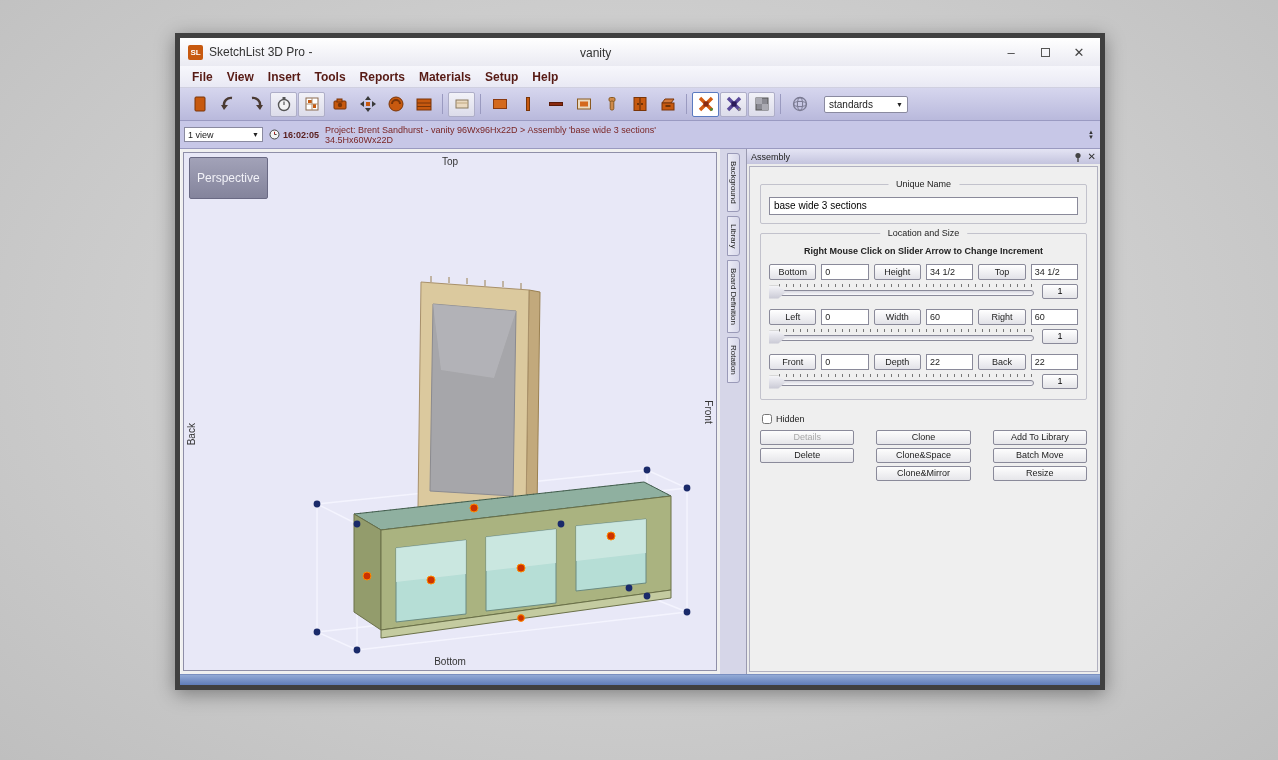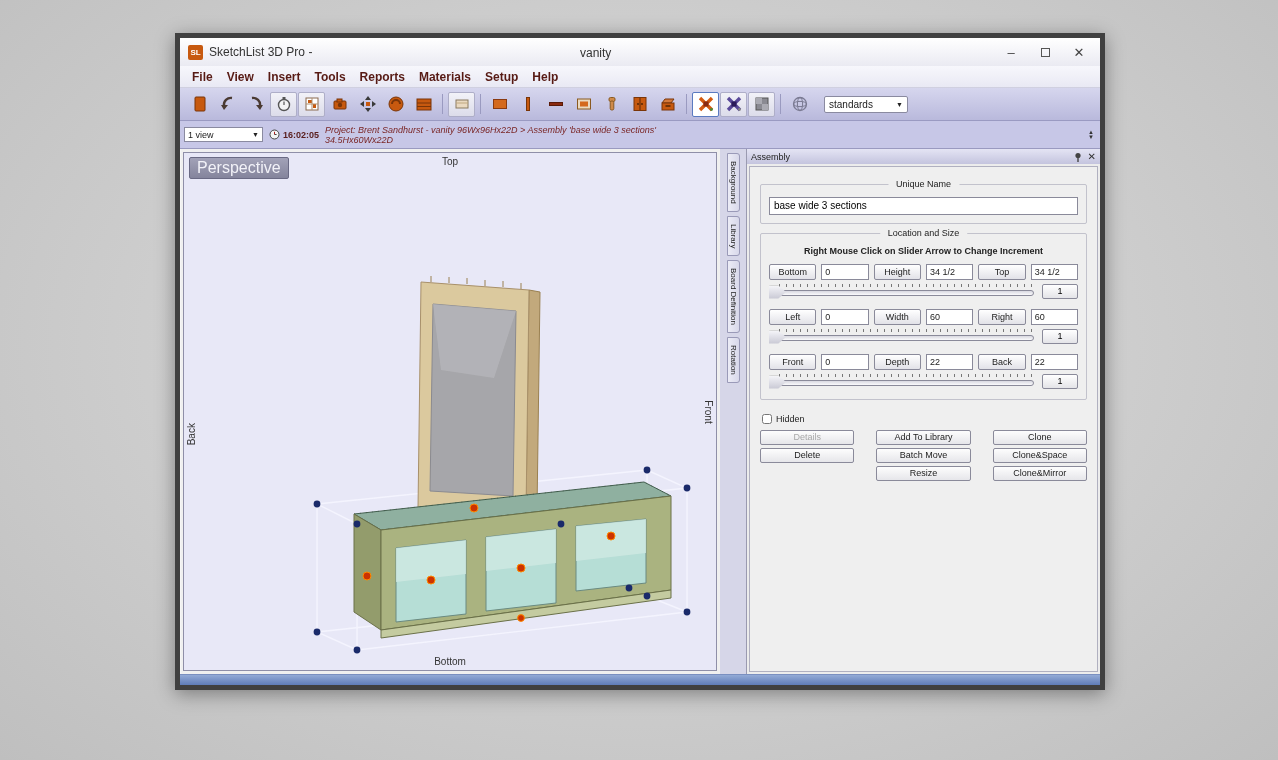--- a/index.html
+++ b/index.html
@@ -32,27 +32,27 @@
   .tb-btn.lite { background:linear-gradient(#f2f2f8,#dcdcea); border-color:#aeaec8; }
   .tb-btn.selected { background:#fff; border:1px solid #5a7ac0; }
   .tb-sep { width:1px; height:20px; background:#9a9ac0; margin:0 4px; }
   .tb-dropdown { margin-left:10px; width:84px; height:17px; background:#fff; border:1px solid #8a8aa0; border-radius:2px; display:flex; align-items:center; font-size:10px; color:#222; padding:0 4px; }
   .tb-dropdown .caret { margin-left:auto; font-size:7px; color:#222; }
   
   .infobar { height:28px; background:#c7c7e7; display:flex; align-items:center; padding:0 4px; gap:6px; flex:0 0 auto; border-bottom:1px solid #9a9ac0; }
   .view-select { width:79px; height:15px; background:#fff; border:1px solid #8a8aa0; font-size:9px; color:#222; display:flex; align-items:center; padding:0 3px; }
   .view-select .caret { margin-left:auto; font-size:7px; }
   .timer { display:flex; align-items:center; gap:3px; font-size:9px; color:#5a2020; font-weight:600; }
-  .proj-info { font-size:9px; color:#7a2626; line-height:10px;font-style:italic; }
+  .proj-info { font-size:9px; color:#7a2626; line-height:10px; }
   .pane-spinner { margin-left:auto; display:flex; flex-direction:column; font-size:6px; color:#333; line-height:5px; align-items:center; width:10px; }
   
   .main { flex:1 1 auto; display:flex; min-height:0; }
   .viewport-wrap { width:540px; padding:3px; flex:0 0 auto; }
   .viewport { width:100%; height:100%; background:#e8e8f7; border:1px solid #8f8fa8; position:relative; overflow:hidden; }
-  .perspective-btn { position:absolute; left:5px; top:4px; background:linear-gradient(#a2a2b8,#84849c); color:#f2f2f8; font-size:16px; padding:1px 7px; border:1px solid #6a6a84; border-radius:2px; }
+  .perspective-btn { position:absolute; left:5px; top:4px; background:linear-gradient(#a2a2b8,#84849c); color:#f2f2f8; font-size:12px; padding:13px 7px; border:1px solid #6a6a84; border-radius:2px; }
   .vp-label { position:absolute; font-size:10px; color:#333; }
   .vp-top { top:3px; left:50%; transform:translateX(-50%); }
   .vp-bottom { bottom:3px; left:50%; transform:translateX(-50%); }
   .vp-left { left:2px; top:50%; writing-mode:vertical-rl; transform:rotate(180deg) translateY(-50%); }
   .vp-right { right:2px; top:50%; writing-mode:vertical-rl; transform:translateY(-50%); }
   .model-svg { position:absolute; left:115px; top:105px; }
   
   .side-tabs { width:26px; background:#d6d6e8; padding-top:4px; display:flex; flex-direction:column; align-items:center; gap:4px; flex:0 0 auto; }
   .side-tab { writing-mode:vertical-rl; font-size:8px; color:#222; background:linear-gradient(90deg,#ececf6,#d8d8ea); border:1px solid #9a9ab8; border-radius:0 3px 3px 0; padding:7px 1px; }
   
@@ -455,29 +455,29 @@
           <input type="checkbox" style="">
           <span>Hidden</span>
         </div>
 
         <div class="btn-grid">
           <div class="btn-col">
             <button class="act-btn" disabled="">Details</button>
             <button class="act-btn">Delete</button>
           </div>
           <div class="btn-col">
+            <button class="act-btn">Clone</button>
+            <button class="act-btn">Clone&amp;Space</button>
+            <button class="act-btn">Clone&amp;Mirror</button>
+          </div>
+          <div class="btn-col">
             <button class="act-btn">Add To Library</button>
             <button class="act-btn">Batch Move</button>
             <button class="act-btn">Resize</button>
           </div>
-          <div class="btn-col">
-            <button class="act-btn">Clone</button>
-            <button class="act-btn">Clone&amp;Space</button>
-            <button class="act-btn">Clone&amp;Mirror</button>
-          </div>
         </div>
 
       </div>
     </div>
   </div>
 
   <div class="statusbar"></div>
 </div>
 
 </body></html>

